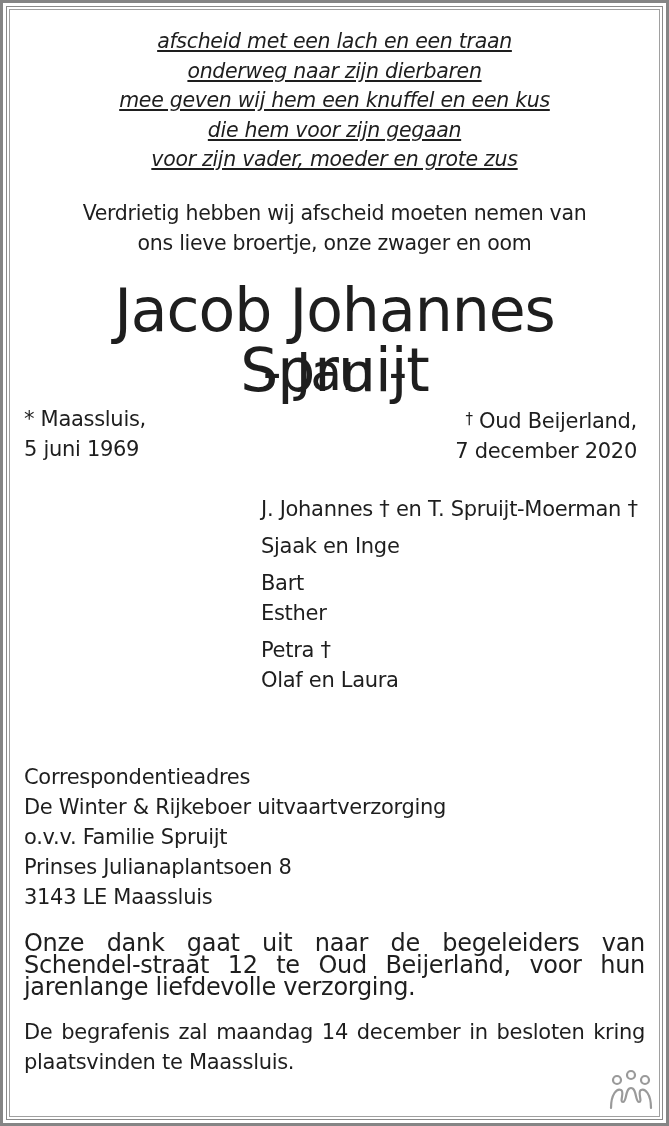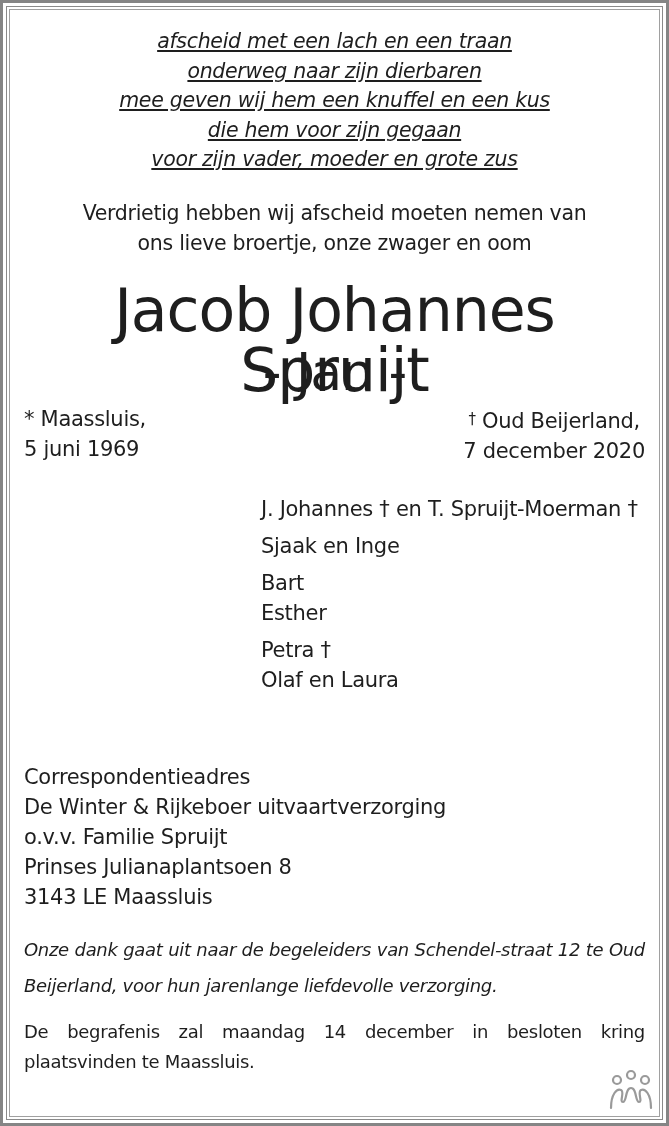--- a/index.html
+++ b/index.html
@@ -14,28 +14,28 @@
   .content { position: absolute; left: 24px; right: 24px; top: 0; }
   .poem { position: absolute; left: 0; right: 0; top: 27px; text-align: center;
           font-style: italic; font-size: 20.5px; line-height: 29.5px; letter-spacing: -0.3px; text-decoration: underline; }
   .intro { position: absolute; left: 0; right: 0; top: 199px; text-align: center;
            font-size: 20.5px; line-height: 29.5px; letter-spacing: -0.3px; }
   .name { position: absolute; left: 0; right: 0; top: 280px; text-align: center;
           font-size: 60px; line-height: 60px; letter-spacing: -1px; font-weight: normal; }
   .nick { position: absolute; left: 0; right: 0; top: 342px; text-align: center;
           font-size: 52px; line-height: 60px; letter-spacing: -1px; }
   .birth { position: absolute; left: 0; top: 404px; font-size: 21px; line-height: 30px; letter-spacing: -0.3px; }
-  .death { position: absolute; right: 0; top: 404px; text-align: center; font-size: 21px; line-height: 30px; letter-spacing: -0.3px; margin-left: 26px; }
+  .death { position: absolute; right: 8px; top: 404px; text-align: right; font-size: 21px; line-height: 30px; letter-spacing: -0.3px; margin-left: 26px; }
   .dagger-small { font-size: 15px; vertical-align: 4px; }
   .family { position: absolute; left: 237px; top: 494px; font-size: 21px; letter-spacing: -0.3px; }
   .family .grp { line-height: 30px; margin-bottom: 7px; }
   .address { position: absolute; left: 0; top: 762px; font-size: 21px; line-height: 30px; letter-spacing: -0.3px; }
-  .thanks { position: absolute; left: 0; right: 0; top: 932px; font-size: 18px; line-height: 36px;
-            text-align: justify; text-align-last: left; letter-spacing: -0.3px; font-style: italic; }
-  .funeral { position: absolute; left: 0; right: 0; top: 1017px; font-size: 18px; line-height: 30px;
+  .thanks { position: absolute; left: 0; right: 0; top: 932px; font-size: 24px; line-height: 22px;
+            text-align: justify; text-align-last: left; letter-spacing: -0.3px; }
+  .funeral { position: absolute; left: 0; right: 0; top: 1017px; font-size: 21px; line-height: 30px;
              text-align: justify; text-align-last: left; letter-spacing: -0.3px; }
   .logo { position: absolute; right: 16px; bottom: 16px; width: 44px; height: 42px; }
 </style>
 </head>
 <body>
 
 <div class="frame-outer"></div>
 <div class="frame-mid"></div>
 <div class="frame-inner"></div>
 

